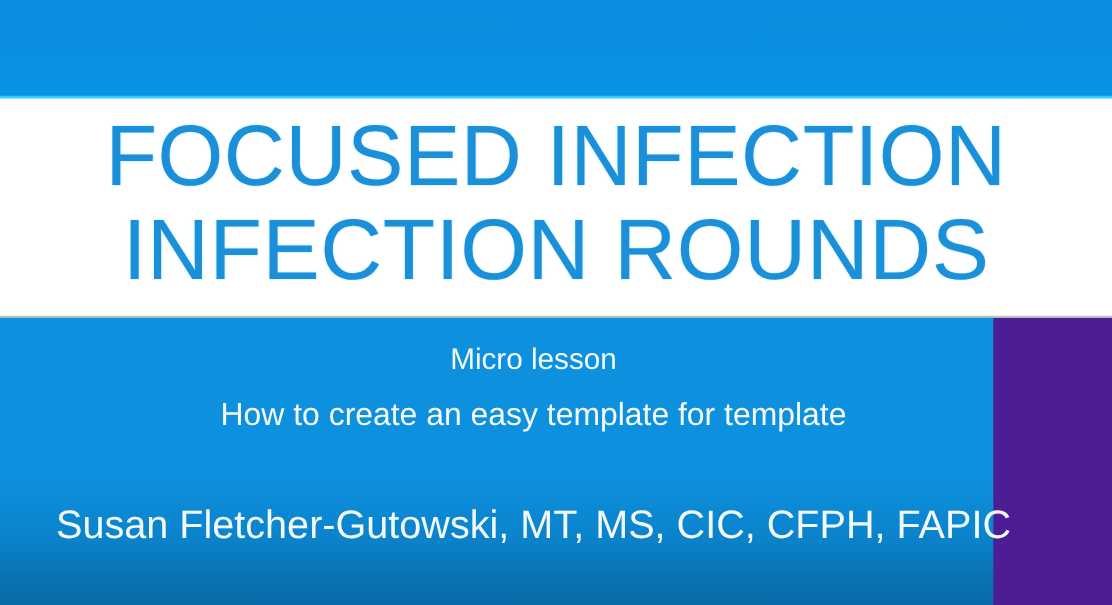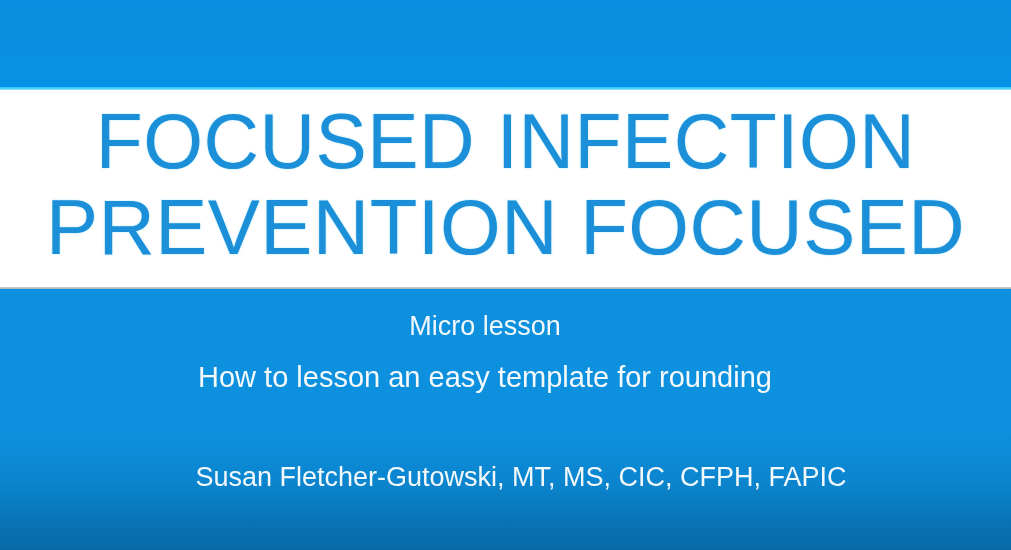--- a/index.html
+++ b/index.html
@@ -74,21 +74,21 @@
     height: 2px;
     background: linear-gradient(180deg, #b9bec2 0%, #8f9699 100%);
     opacity: 0.75;
   }
 
   
   .band-bottom {
     position: absolute;
     left: 0;
     top: 289px;
-    width: 1011px;
+    width: 903px;
     height: 261px;
     background: linear-gradient(180deg,
                 #0d90de 0%,
                 #0d90de 55%,
                 #0b84cd 75%,
                 #0873b4 90%,
                 #0a6aa8 100%);
   }
 
   .subtitle-block {
@@ -121,45 +121,44 @@
     font-weight: 400;
     line-height: 34px;
     white-space: nowrap;
   }
   .author-line {
     position: absolute;
     left: 0;
     top: 172px;
     width: 970px;
     color: #f3f8fb;
-    font-size: 27px;
+    font-size: 36px;
     font-weight: 400;
     line-height: 32px;
     white-space: nowrap;
-    margin-left: 36px;
   }
 </style>
 </head>
 <body>
 
 <div id="slide">
 
   <div class="band-top"></div>
   <div class="band-top-edge"></div>
 
   <div class="band-title"></div>
 
   <div class="title-block">
     <span class="title-line line-1">FOCUSED INFECTION</span>
-    <span class="title-line line-2">PREVENTION FOCUSED</span>
+    <span class="title-line line-2">INFECTION ROUNDS</span>
   </div>
 
   <div class="band-divider"></div>
 
   <div class="band-bottom">
     <div class="subtitle-block">
       <div class="sub-lesson">Micro lesson</div>
-      <div class="sub-desc">How to lesson an easy template for rounding</div>
+      <div class="sub-desc">How to create an easy template for template</div>
       <div class="author-line">Susan Fletcher-Gutowski, MT, MS, CIC, CFPH, FAPIC</div>
     </div>
   </div>
 
 </div>
 
 </body></html>

